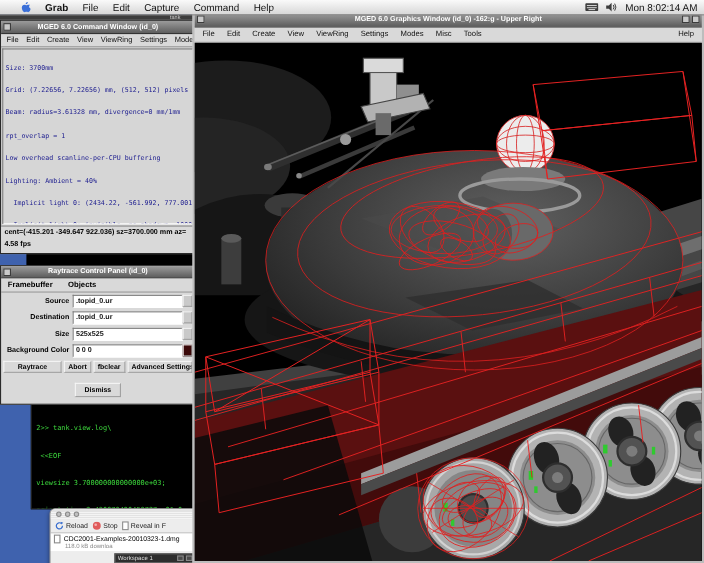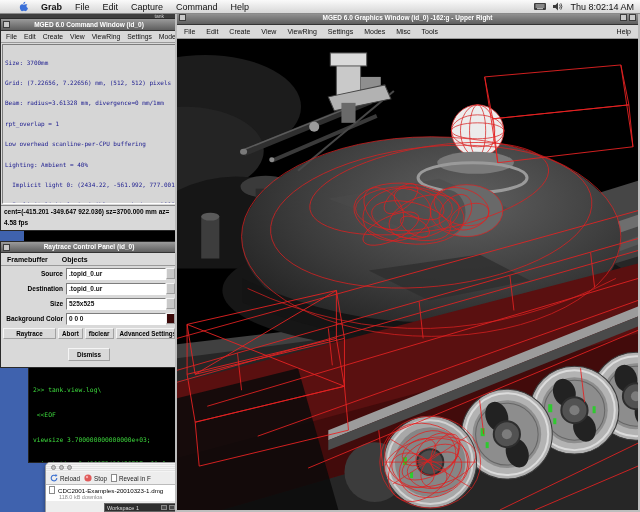--- a/index.html
+++ b/index.html
@@ -122,21 +122,21 @@
     <svg width="12" height="9" viewBox="0 0 12 9">
       <rect x="0" y="1" width="12" height="7" rx="1" fill="#3c3c3c"></rect>
       <rect x="1.5" y="2.5" width="9" height="1" fill="#cfcfcf"></rect>
       <rect x="1.5" y="4.5" width="9" height="1" fill="#cfcfcf"></rect>
       <rect x="3" y="6.2" width="6" height="1" fill="#cfcfcf"></rect>
     </svg>
     <svg width="10" height="9" viewBox="0 0 10 9">
       <polygon points="0,3 2.5,3 5,0.5 5,8.5 2.5,6 0,6" fill="#3c3c3c"></polygon>
       <path d="M6.5 2.5 Q8 4.5 6.5 6.5 M7.8 1.3 Q10 4.5 7.8 7.7" stroke="#3c3c3c" stroke-width=".9" fill="none"></path>
     </svg>
-    <span class="mac-clock">Thu 8:02:14 AM</span>
+    <span class="mac-clock">Mon 8:02:14 AM</span>
   </span>
 </div>
 
 <div class="abs" id="bg-strip">
   <span>tank</span>
 </div>
 
 <div class="abs" id="shell-strip">
   
 </div>

